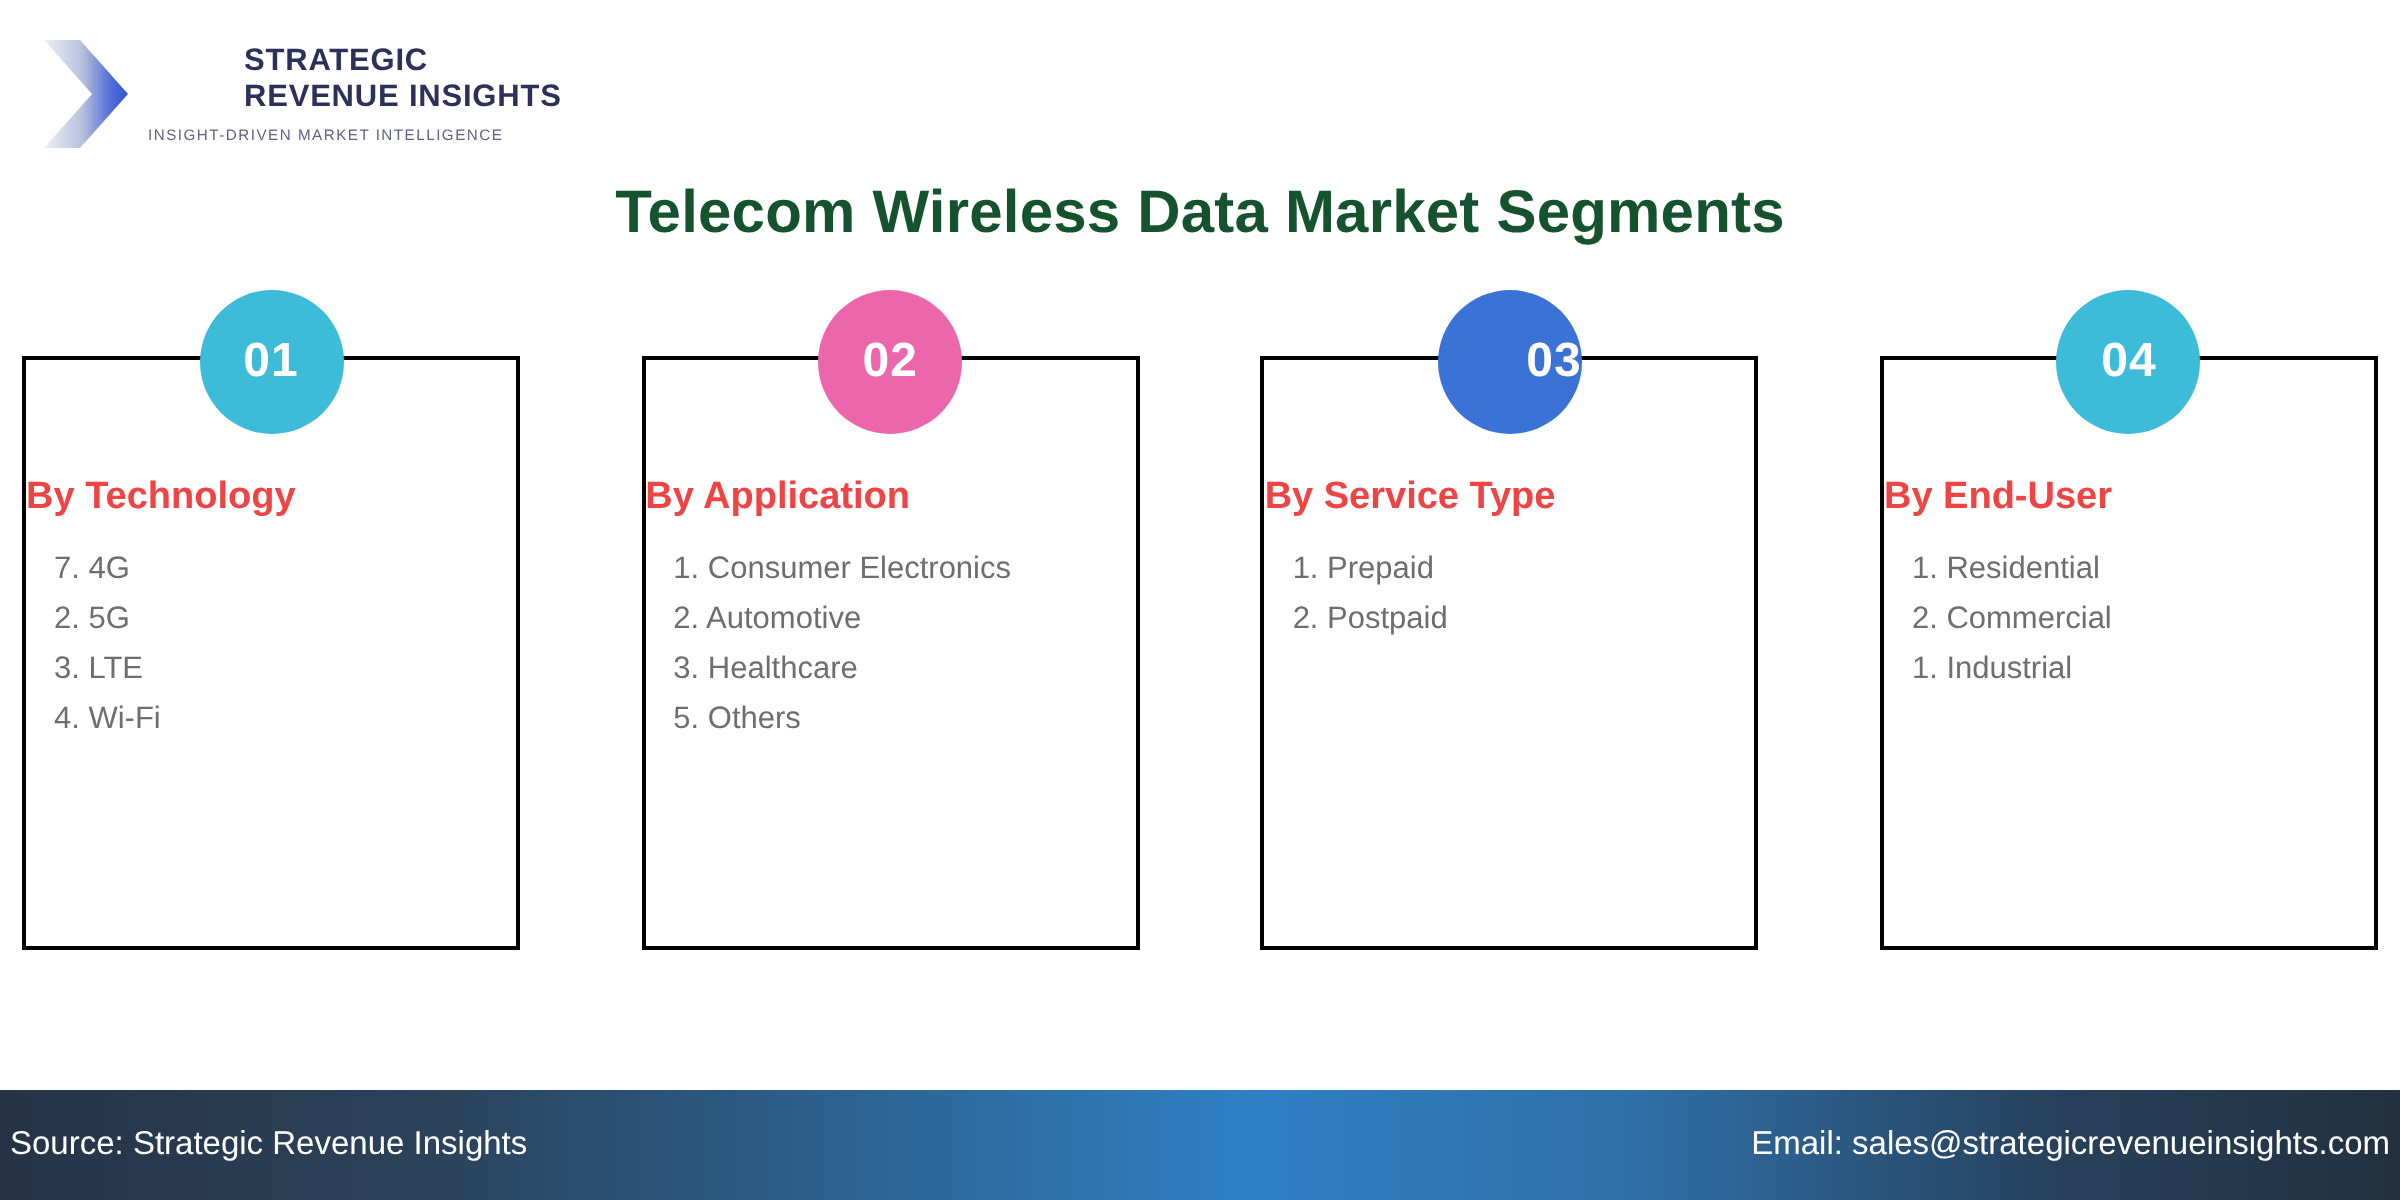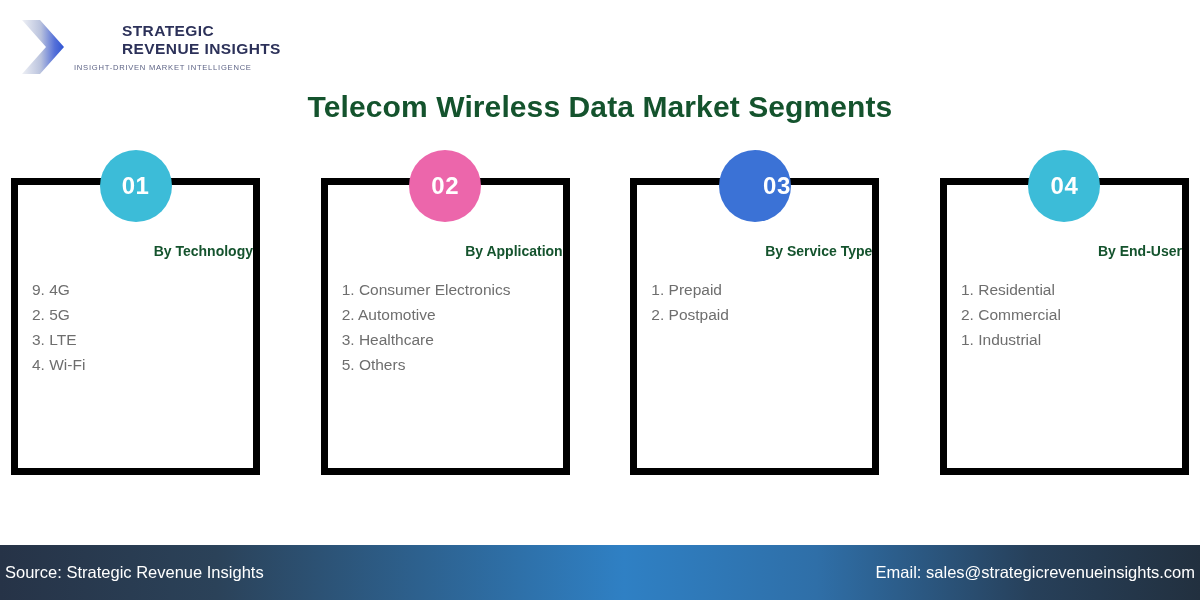--- a/index.html
+++ b/index.html
@@ -73,21 +73,21 @@
     width: 1178px;
     height: 297px;
     display: flex;
     justify-content: space-between;
   }
   .card {
     position: relative;
     width: 249px;
     height: 297px;
     box-sizing: border-box;
-    border: 7px solid #000000;
+    border: 2px solid #000000;
     background: #ffffff;
   }
   .card-badge {
     position: absolute;
     top: -35px;
     left: 50%;
     transform: translateX(-50%);
     width: 72px;
     height: 72px;
     border-radius: 50%;
@@ -97,24 +97,24 @@
     color: #ffffff;
     font-size: 24px;
     font-weight: bold;
     letter-spacing: 0.5px;
   }
   .card-title {
     position: absolute;
     top: 58px;
     left: 0;
     width: 100%;
-    text-align: right;
-    font-size: 14px;
-    font-weight: bold;
-    color: #14532d;
+    text-align: left;
+    font-size: 19px;
+    font-weight: bold;
+    color: #ef4444;
   }
   .card-list {
     position: absolute;
     top: 92px;
     left: 14px;
     right: 8px;
     margin: 0;
     padding: 0;
     list-style: none;
   }
@@ -171,21 +171,21 @@
 <div id="page-title">Telecom Wireless Data Market Segments</div>
 
 <div id="cards">
 
   <div class="card">
     <div class="card-badge" style="background: rgb(60, 188, 216);">
       <span>01</span>
     </div>
     <div class="card-title">By Technology</div>
     <ul class="card-list">
-      <li>9. 4G</li>
+      <li>7. 4G</li>
       <li>2. 5G</li>
       <li>3. LTE</li>
       <li>4. Wi-Fi</li>
     </ul>
   </div>
 
   <div class="card">
     <div class="card-badge" style="background: rgb(236, 102, 171);">
       <span>02</span>
     </div>

